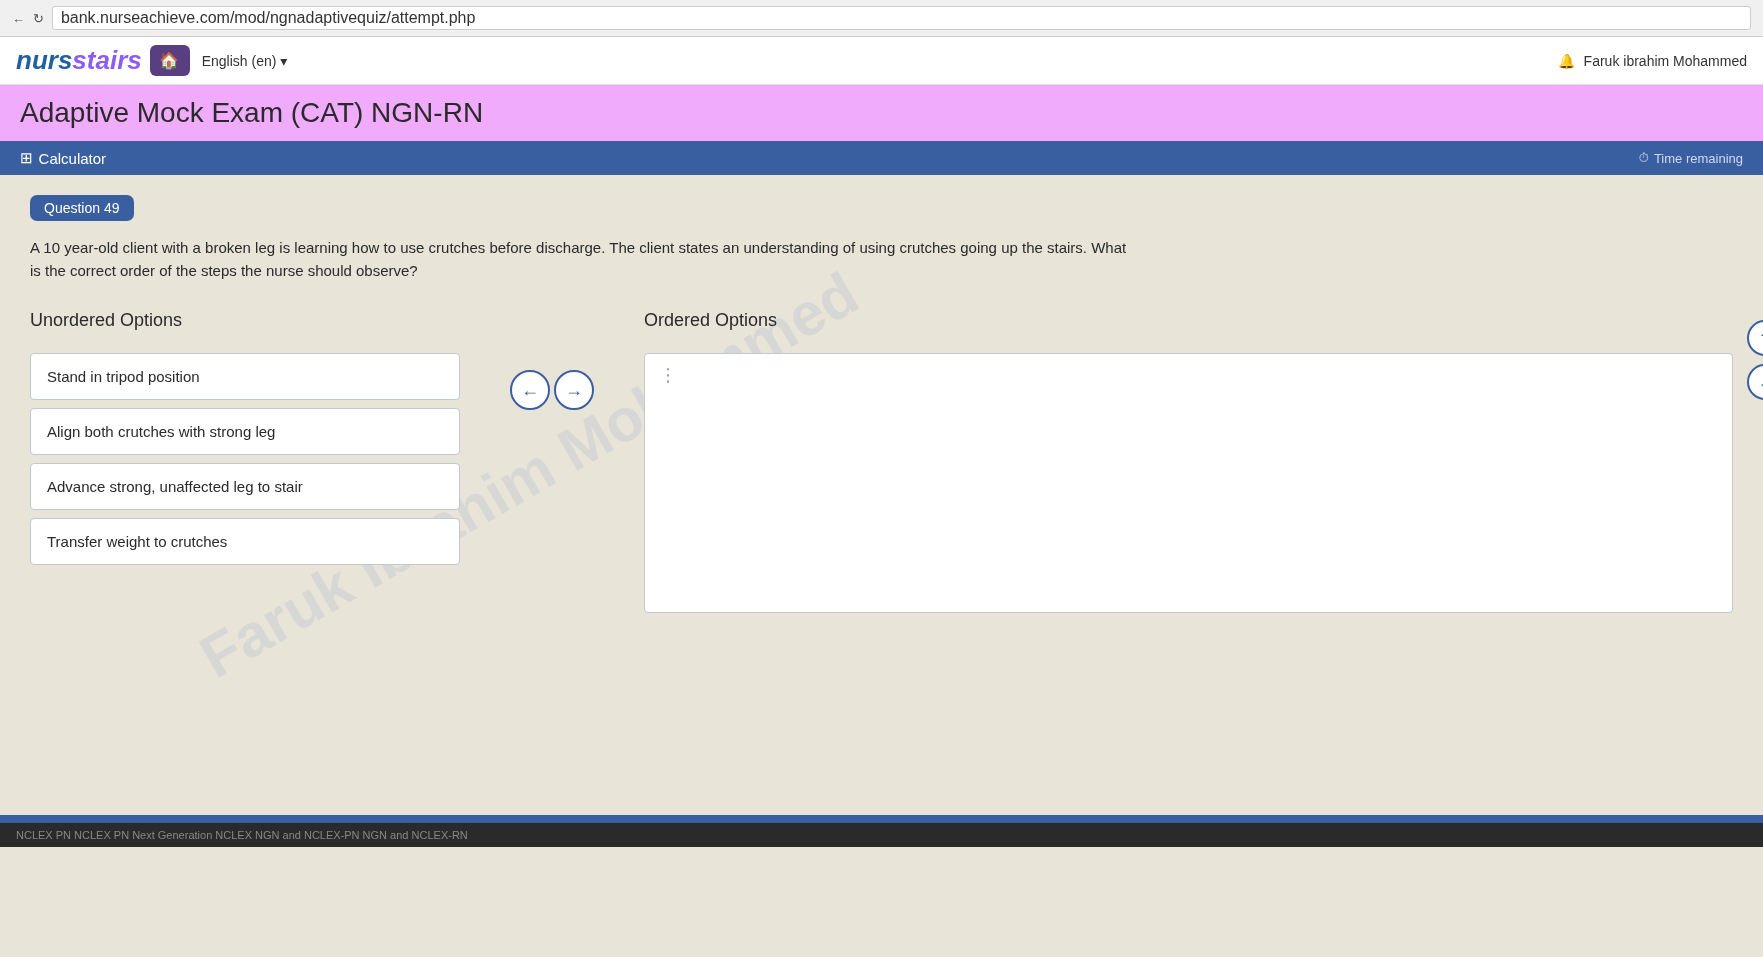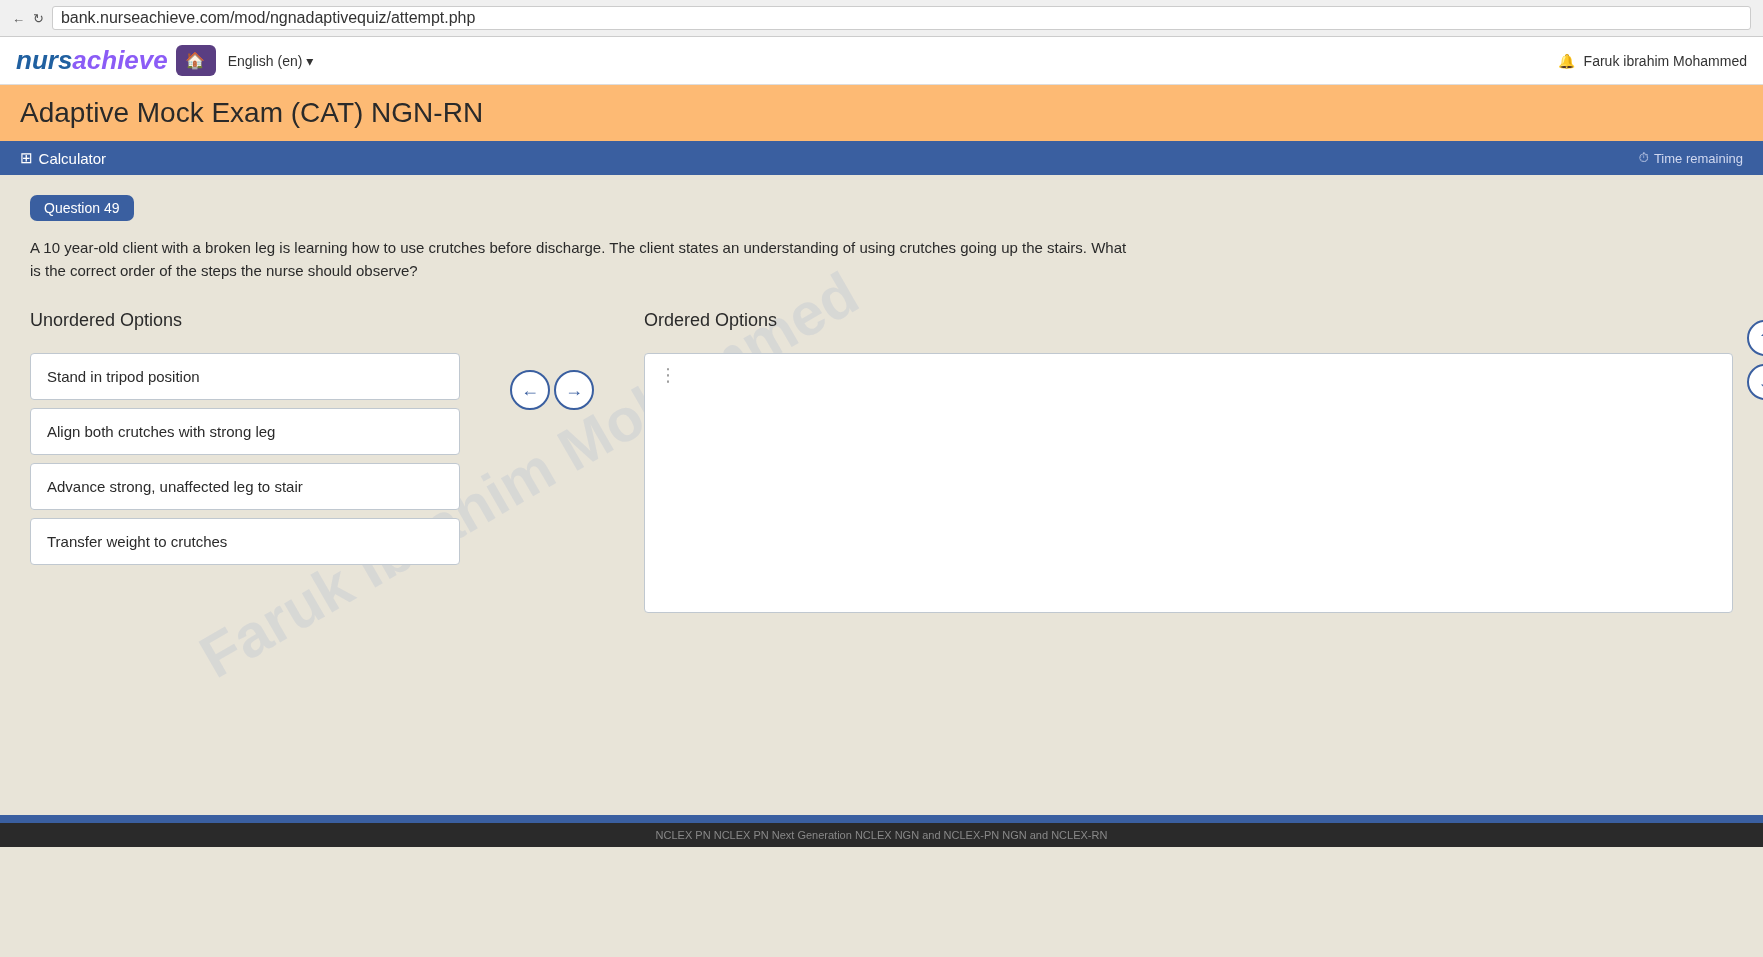--- a/index.html
+++ b/index.html
@@ -74,21 +74,21 @@
       margin-left: auto;
       display: flex;
       align-items: center;
       gap: 8px;
       font-size: 14px;
       color: #333;
     }
 
     
     .page-title-bar {
-      background: #fdba74;
+      background: #f0abfc;
       padding: 12px 20px;
     }
     .page-title-bar h1 {
       font-size: 28px;
       font-weight: 300;
       color: #2a2a2a;
     }
 
     
     .toolbar {
@@ -262,36 +262,36 @@
       height: 8px;
       margin-top: 40px;
     }
 
     
     .footer {
       background: #2a2a2a;
       color: #888;
       font-size: 11px;
       padding: 6px 16px;
-      text-align: center;
+      text-align: left;
     }
   </style>
 </head>
 <body>
 
 <div class="browser-bar">
   <span style="cursor:pointer; color:#555;">←</span>
   <span style="cursor:pointer; color:#555;">↻</span>
   <div class="browser-url">bank.nurseachieve.com/mod/ngnadaptivequiz/attempt.php</div>
 </div>
 
 <div class="top-nav">
   <div class="logo-area">
     <span class="logo-text">
-      <span class="nurs">nurs</span><span style="color:#8b5cf6; font-style:italic;">achieve</span>
+      <span class="nurs">nurs</span><span style="color:#8b5cf6; font-style:italic;">stairs</span>
     </span>
     <button class="home-btn">🏠</button>
   </div>
   <button class="lang-btn">English (en) ▾</button>
   <div class="user-area">
     <span>🔔</span>
     <span>Faruk ibrahim Mohammed</span>
   </div>
 </div>
 

